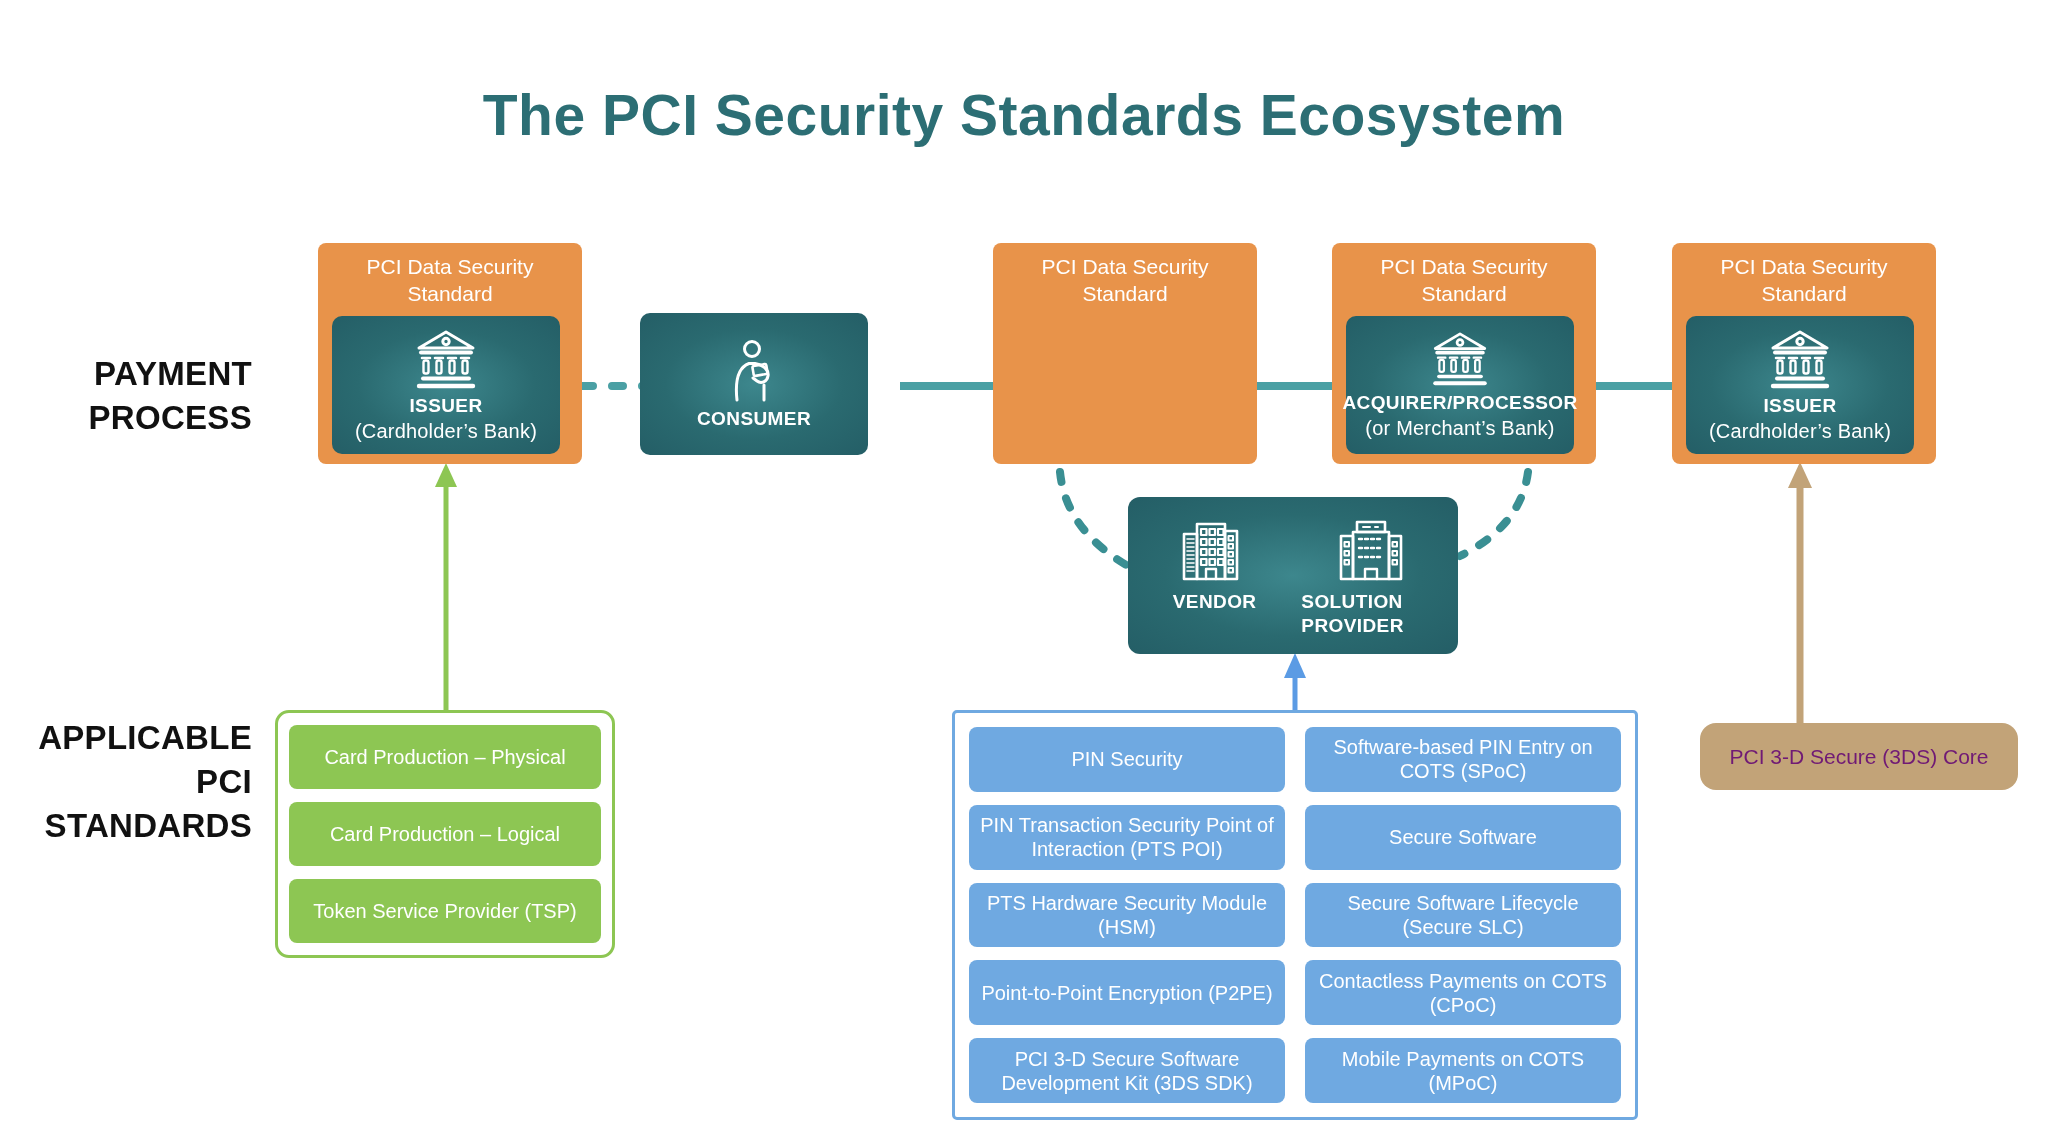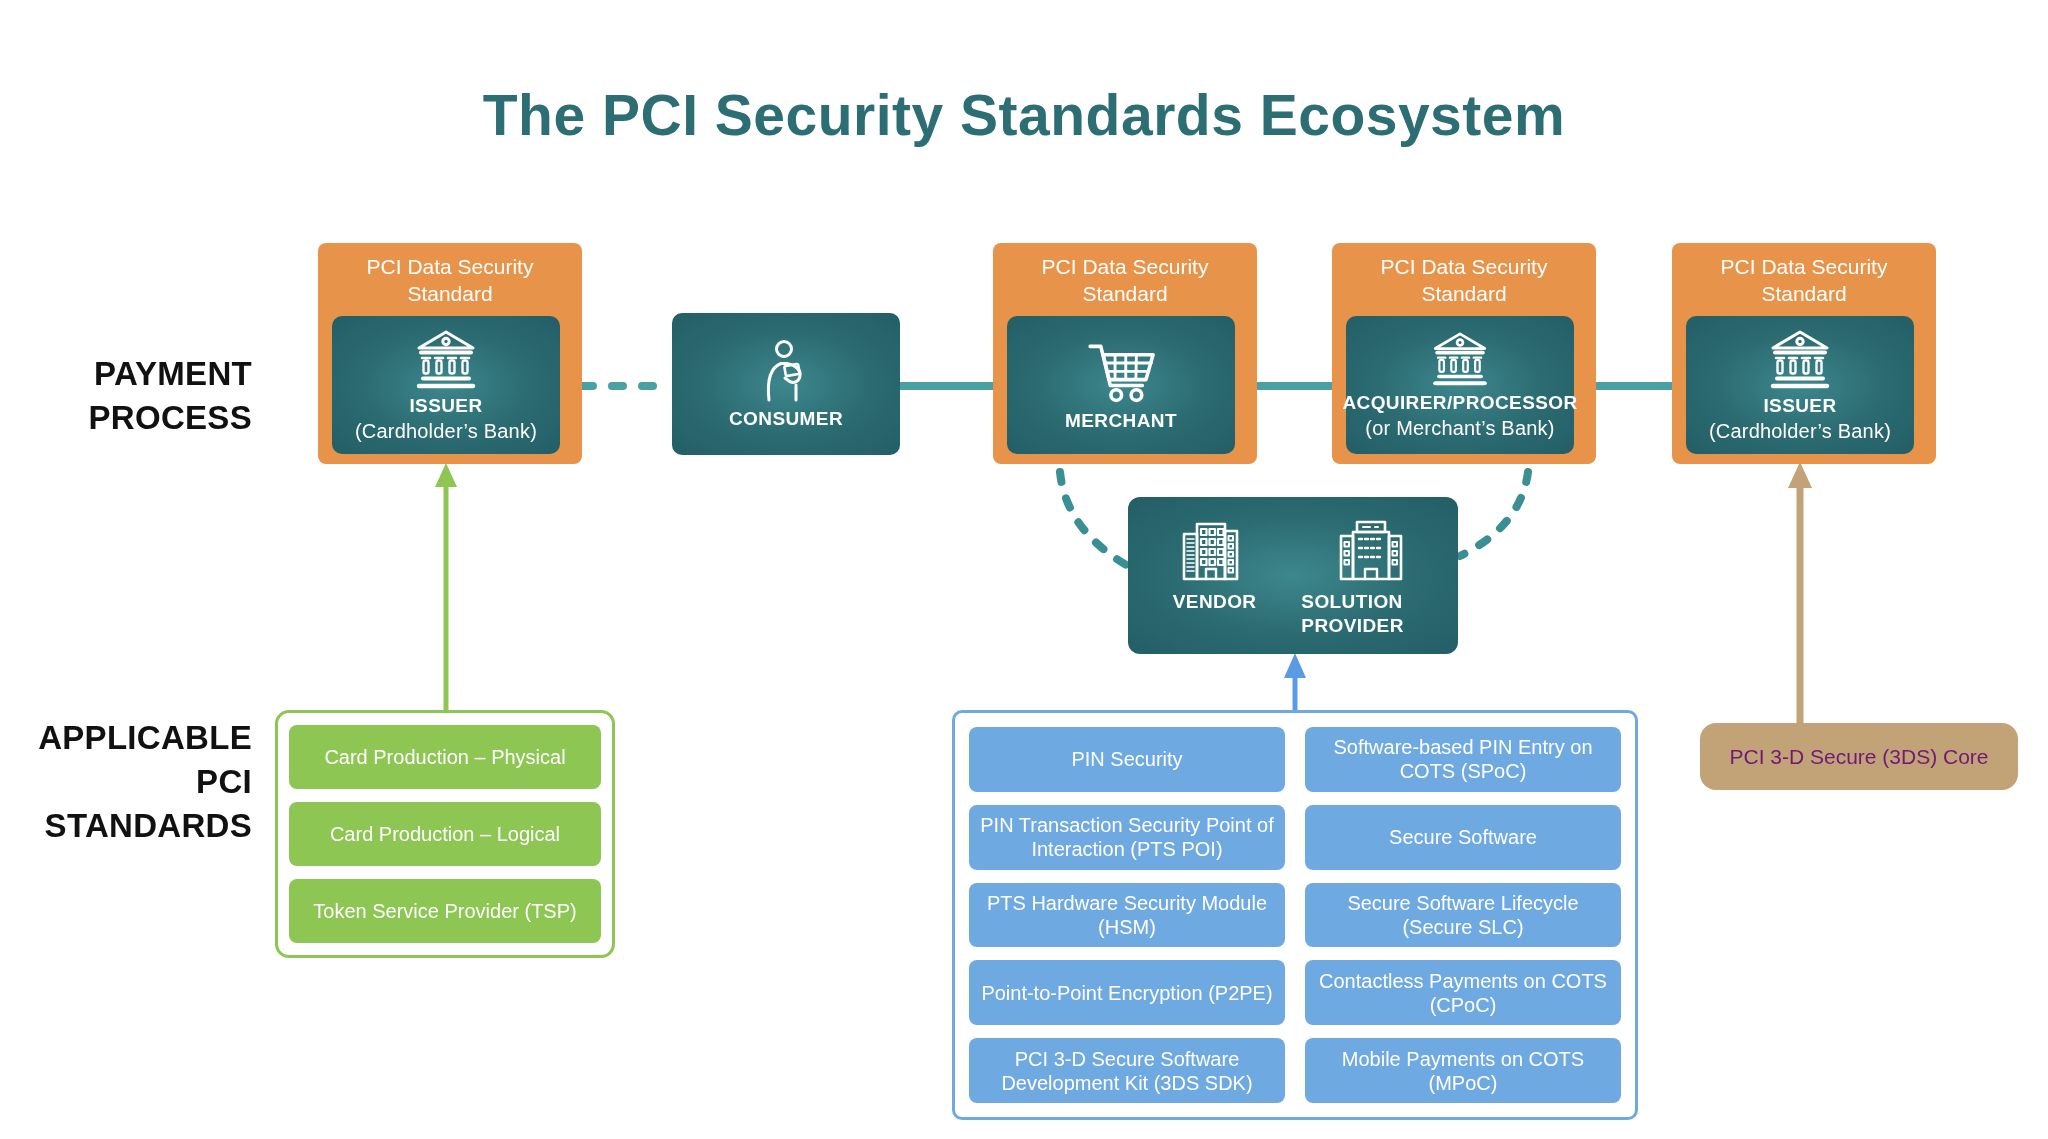--- a/index.html
+++ b/index.html
@@ -41,37 +41,37 @@
     display:flex;flex-direction:column;align-items:center;justify-content:center;gap:3px;padding:6px 4px;}
   .node-standalone{position:absolute;width:228px;height:142px;border-radius:10px;
     background:radial-gradient(ellipse at center,var(--teal-center) 0%,#2A6A70 55%,var(--teal-edge) 100%);
     display:flex;flex-direction:column;align-items:center;justify-content:center;gap:6px;padding:6px 4px;}
   .node-name{color:#fff;font-weight:700;font-size:19px;letter-spacing:.4px;white-space:nowrap;}
   .node-sub{color:#fff;font-size:20px;letter-spacing:.2px;white-space:nowrap;}
   .pos-issuer-left{left:318px;top:243px;}
   .pos-merchant{left:993px;top:243px;}
   .pos-acquirer{left:1332px;top:243px;}
   .pos-issuer-right{left:1672px;top:243px;}
-  .pos-consumer{left:672px;top:313px;}
+  .pos-consumer{left:640px;top:313px;}
 
   
   .vendor-box{position:absolute;left:1128px;top:497px;width:330px;height:157px;border-radius:12px;
     background:radial-gradient(ellipse at center,var(--teal-center) 0%,#2A6A70 55%,var(--teal-edge) 100%);
     display:flex;justify-content:space-evenly;align-items:flex-start;padding-top:20px;}
   .vendor-item{display:flex;flex-direction:column;align-items:center;gap:9px;width:140px;}
   .vendor-item .node-name{white-space:normal;line-height:1.25;}
 
   
   .green-panel{position:absolute;left:275px;top:710px;width:340px;height:248px;background:#fff;
     border:3px solid var(--green);border-radius:14px;display:flex;flex-direction:column;gap:13px;padding:12px 11px;}
   .green-btn{flex:1;background:var(--green);border-radius:8px;color:#fff;font-size:20px;
     display:flex;align-items:center;justify-content:center;text-align:center;padding:0 8px;}
 
   .blue-panel{position:absolute;left:952px;top:710px;width:686px;height:410px;background:#fff;
-    border:3px solid var(--blue);border-radius:10px;display:grid;
+    border:3px solid var(--blue);border-radius:5px;display:grid;
     grid-template-columns:1fr 1fr;grid-auto-rows:1fr;gap:13px 20px;padding:14px;}
   .blue-btn{background:var(--blue);border-radius:8px;color:#fff;font-size:20px;line-height:1.2;
     display:flex;align-items:center;justify-content:center;text-align:center;padding:4px 10px;}
 
   .tan-box{position:absolute;left:1700px;top:723px;width:318px;height:67px;background:var(--tan);
     border-radius:16px;color:#701a75;font-size:21px;display:flex;align-items:center;justify-content:center;text-align:center;}
 
   .icon svg{display:block;}
   .icon{line-height:0;}
 </style>
@@ -136,33 +136,20 @@
         <path d="M15 62 C13 44 15 30 27 25.5 L33 25.5 C43 27.5 47 33 46 38 C45 44 39 46 35 43 L31 40"></path>
         <rect x="31" y="27" width="14" height="10" rx="1.5" transform="rotate(-10 38 32)" stroke-width="2.6"></rect>
         <path d="M42 47 L42 62"></path>
       </svg>
     </span>
     <div class="node-name">CONSUMER</div>
   </div>
 
   <div class="node-wrap pos-merchant">
     <div class="header">PCI Data Security Standard</div>
-    <div class="node-inner">
-      <span class="icon">
-        <svg viewBox="0 0 64 58" width="76" height="69" fill="none" stroke="#fff" stroke-width="3" stroke-linecap="round" stroke-linejoin="round">
-          <path d="M6 7 H15 L23 40 H50"></path>
-          <path d="M17 14 H59 L53 35 H22 Z"></path>
-          <path d="M27 14 V35 M36 14 V35 M45 14 L44.5 35" stroke-width="2.4"></path>
-          <path d="M19 21 H57.5 M20.5 28 H55.5" stroke-width="2.4"></path>
-          <circle cx="28" cy="48" r="4.5"></circle>
-            <circle cx="45" cy="48" r="4.5"></circle>
-        </svg>
-      </span>
-      <div class="node-name">MERCHANT</div>
-    </div>
   </div>
 
   <div class="node-wrap pos-acquirer">
     <div class="header">PCI Data Security Standard</div>
     <div class="node-inner">
       <span class="icon">
         <svg viewBox="0 0 72 64" width="66" height="59" fill="none" stroke="#fff" stroke-width="3" stroke-linecap="round" stroke-linejoin="round">
           <path d="M9 20 L36 4 L63 20 Z"></path>
             <circle cx="36" cy="13.5" r="3.2"></circle>
           <path d="M11 24.5 h50" stroke-width="4"></path>

